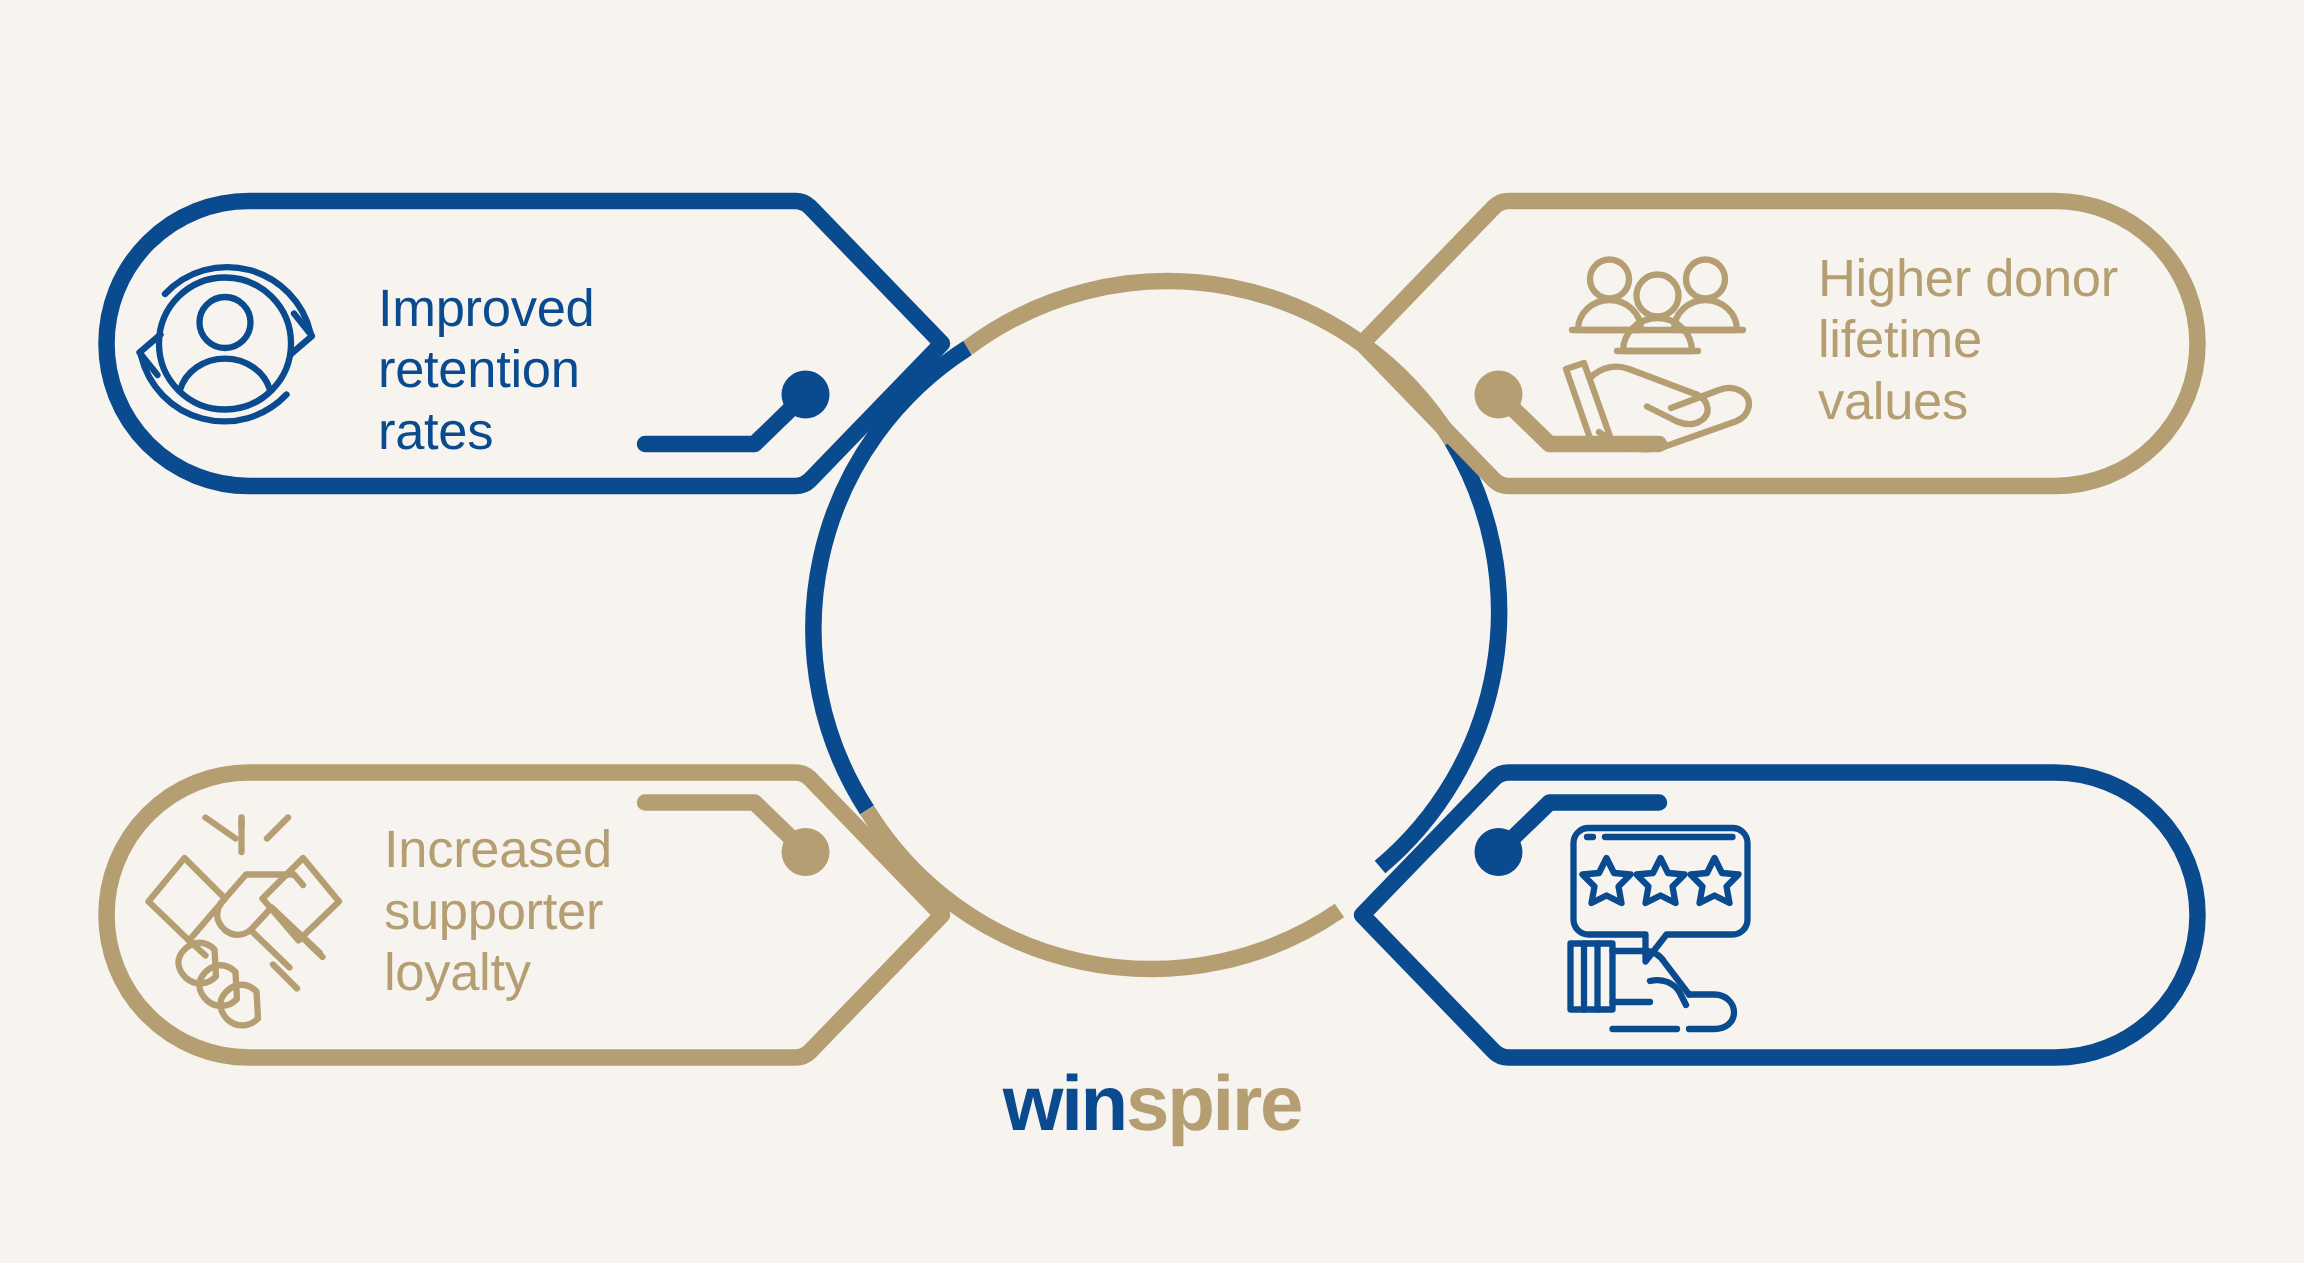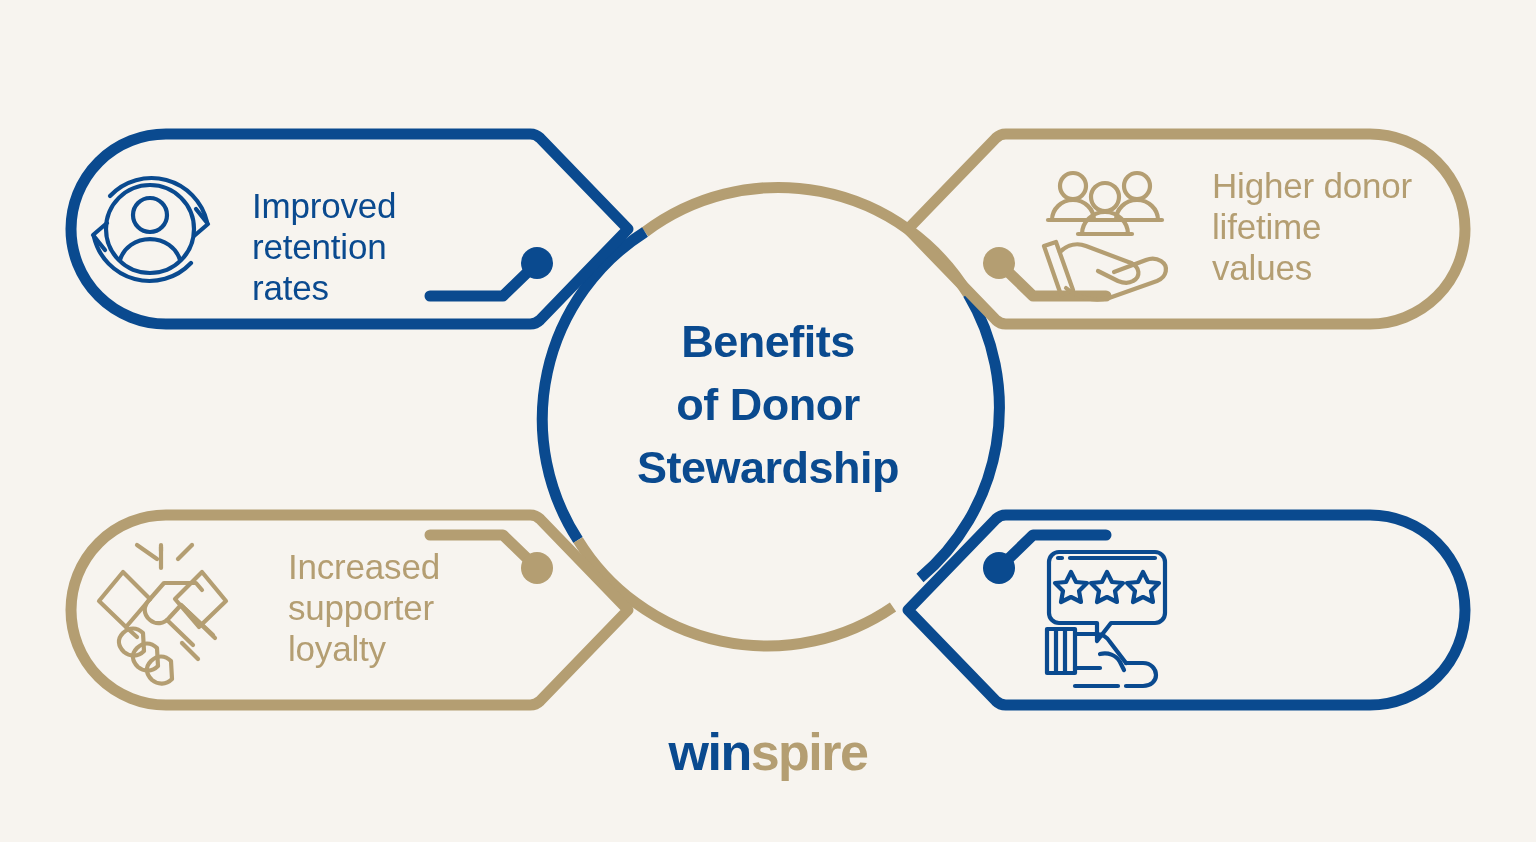--- a/index.html
+++ b/index.html
@@ -34,21 +34,21 @@
     font-weight: 500;
     line-height: 41px;
     letter-spacing: -0.2px;
     white-space: pre-line;
   }
   .label-blue { color: #0a4a8f; }
   .label-gold { color: #b49e72; }
 
   #lbl-tl { left: 252px; top: 165px; margin-top: 20px; }
   #lbl-tr { left: 1212px; top: 165px; }
-  #lbl-bl { left: 256px; top: 546px; margin-left: 32px; }
+  #lbl-bl { left: 256px; top: 546px; }
   #lbl-br { left: 1186px; top: 546px; }
 
   #center-title {
     position: absolute;
     left: 568px;
     top: 310px;
     width: 400px;
     text-align: center;
     color: #0a4a8f;
     font-family: "Liberation Sans", sans-serif;
@@ -62,21 +62,20 @@
   #logo {
     position: absolute;
     left: 0;
     top: 706px;
     width: 1536px;
     text-align: center;
     font-family: "Liberation Sans", sans-serif;
     font-size: 52px;
     font-weight: bold;
     letter-spacing: -1.5px;
-    margin-top: 16px;
   }
   #logo .logo-win { color: #0a4a8f; }
   #logo .logo-spire { color: #b49e72; }
 </style>
 </head>
 <body>
 
 <div id="stage">
 
   <svg id="art" viewBox="0 0 1536 842">
@@ -270,21 +269,18 @@
 
   <div class="card-label label-gold" id="lbl-tr">Higher donor
 lifetime
 values</div>
 
   <div class="card-label label-gold" id="lbl-bl">Increased
 supporter
 loyalty</div>
 
 
-  <div id="center-title">Benefits
-of Donor
-Stewardship</div>
 
   <div id="logo">
     <span class="logo-win">win</span><span class="logo-spire">spire</span>
   </div>
 
 </div>
 
 </body></html>

